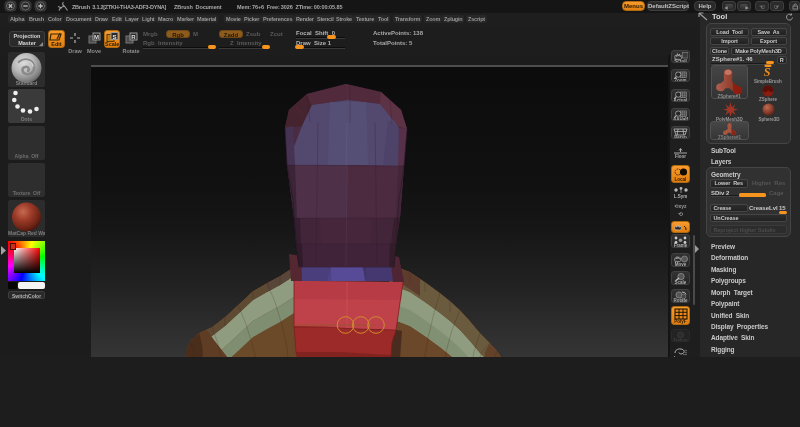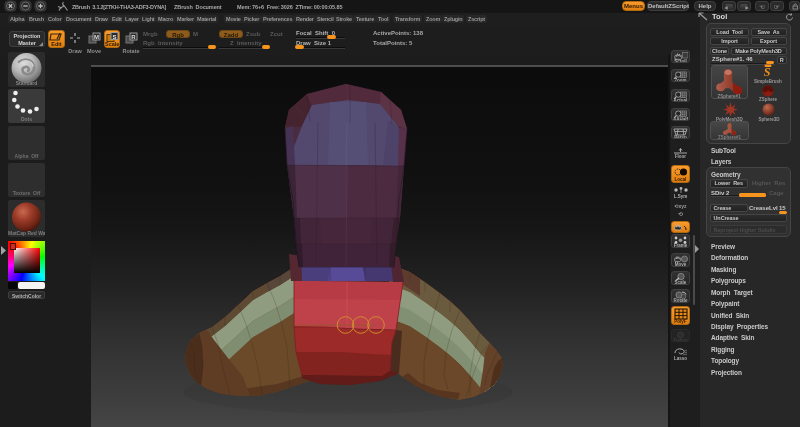--- a/index.html
+++ b/index.html
@@ -1,16 +1,16 @@
 <!DOCTYPE html>
 <html><head>
 <meta charset="utf-8">
 <style>
   html,body{margin:0;padding:0;background:#1d1d1d;}
-  #root{position:relative;width:800px;height:427px;overflow:hidden;
+  #root{position:relative;width:800px;height:357px;overflow:hidden;
         font-family:"Liberation Sans",sans-serif;background:#1d1d1d;}
   .abs{position:absolute;}
   .btn{position:absolute;background:#2a2a2a;border:1px solid #3e3e3e;border-radius:3px;
        color:#c0c0c0;font-weight:bold;box-sizing:border-box;text-align:center;}
   .obtn{position:absolute;background:linear-gradient(#f89b2c,#e07f10);border:1px solid #b06a10;
         border-radius:3px;color:#2b1a02;font-weight:bold;box-sizing:border-box;text-align:center;}
   .mutebtn{position:absolute;background:#8d5c1d;border:1px solid #6d4716;border-radius:3px;
         color:#241703;font-weight:bold;box-sizing:border-box;text-align:center;}
   .glabel{position:absolute;color:#5a5a5a;font-weight:bold;}
   .wlabel{position:absolute;color:#b4b4b4;font-weight:bold;}

